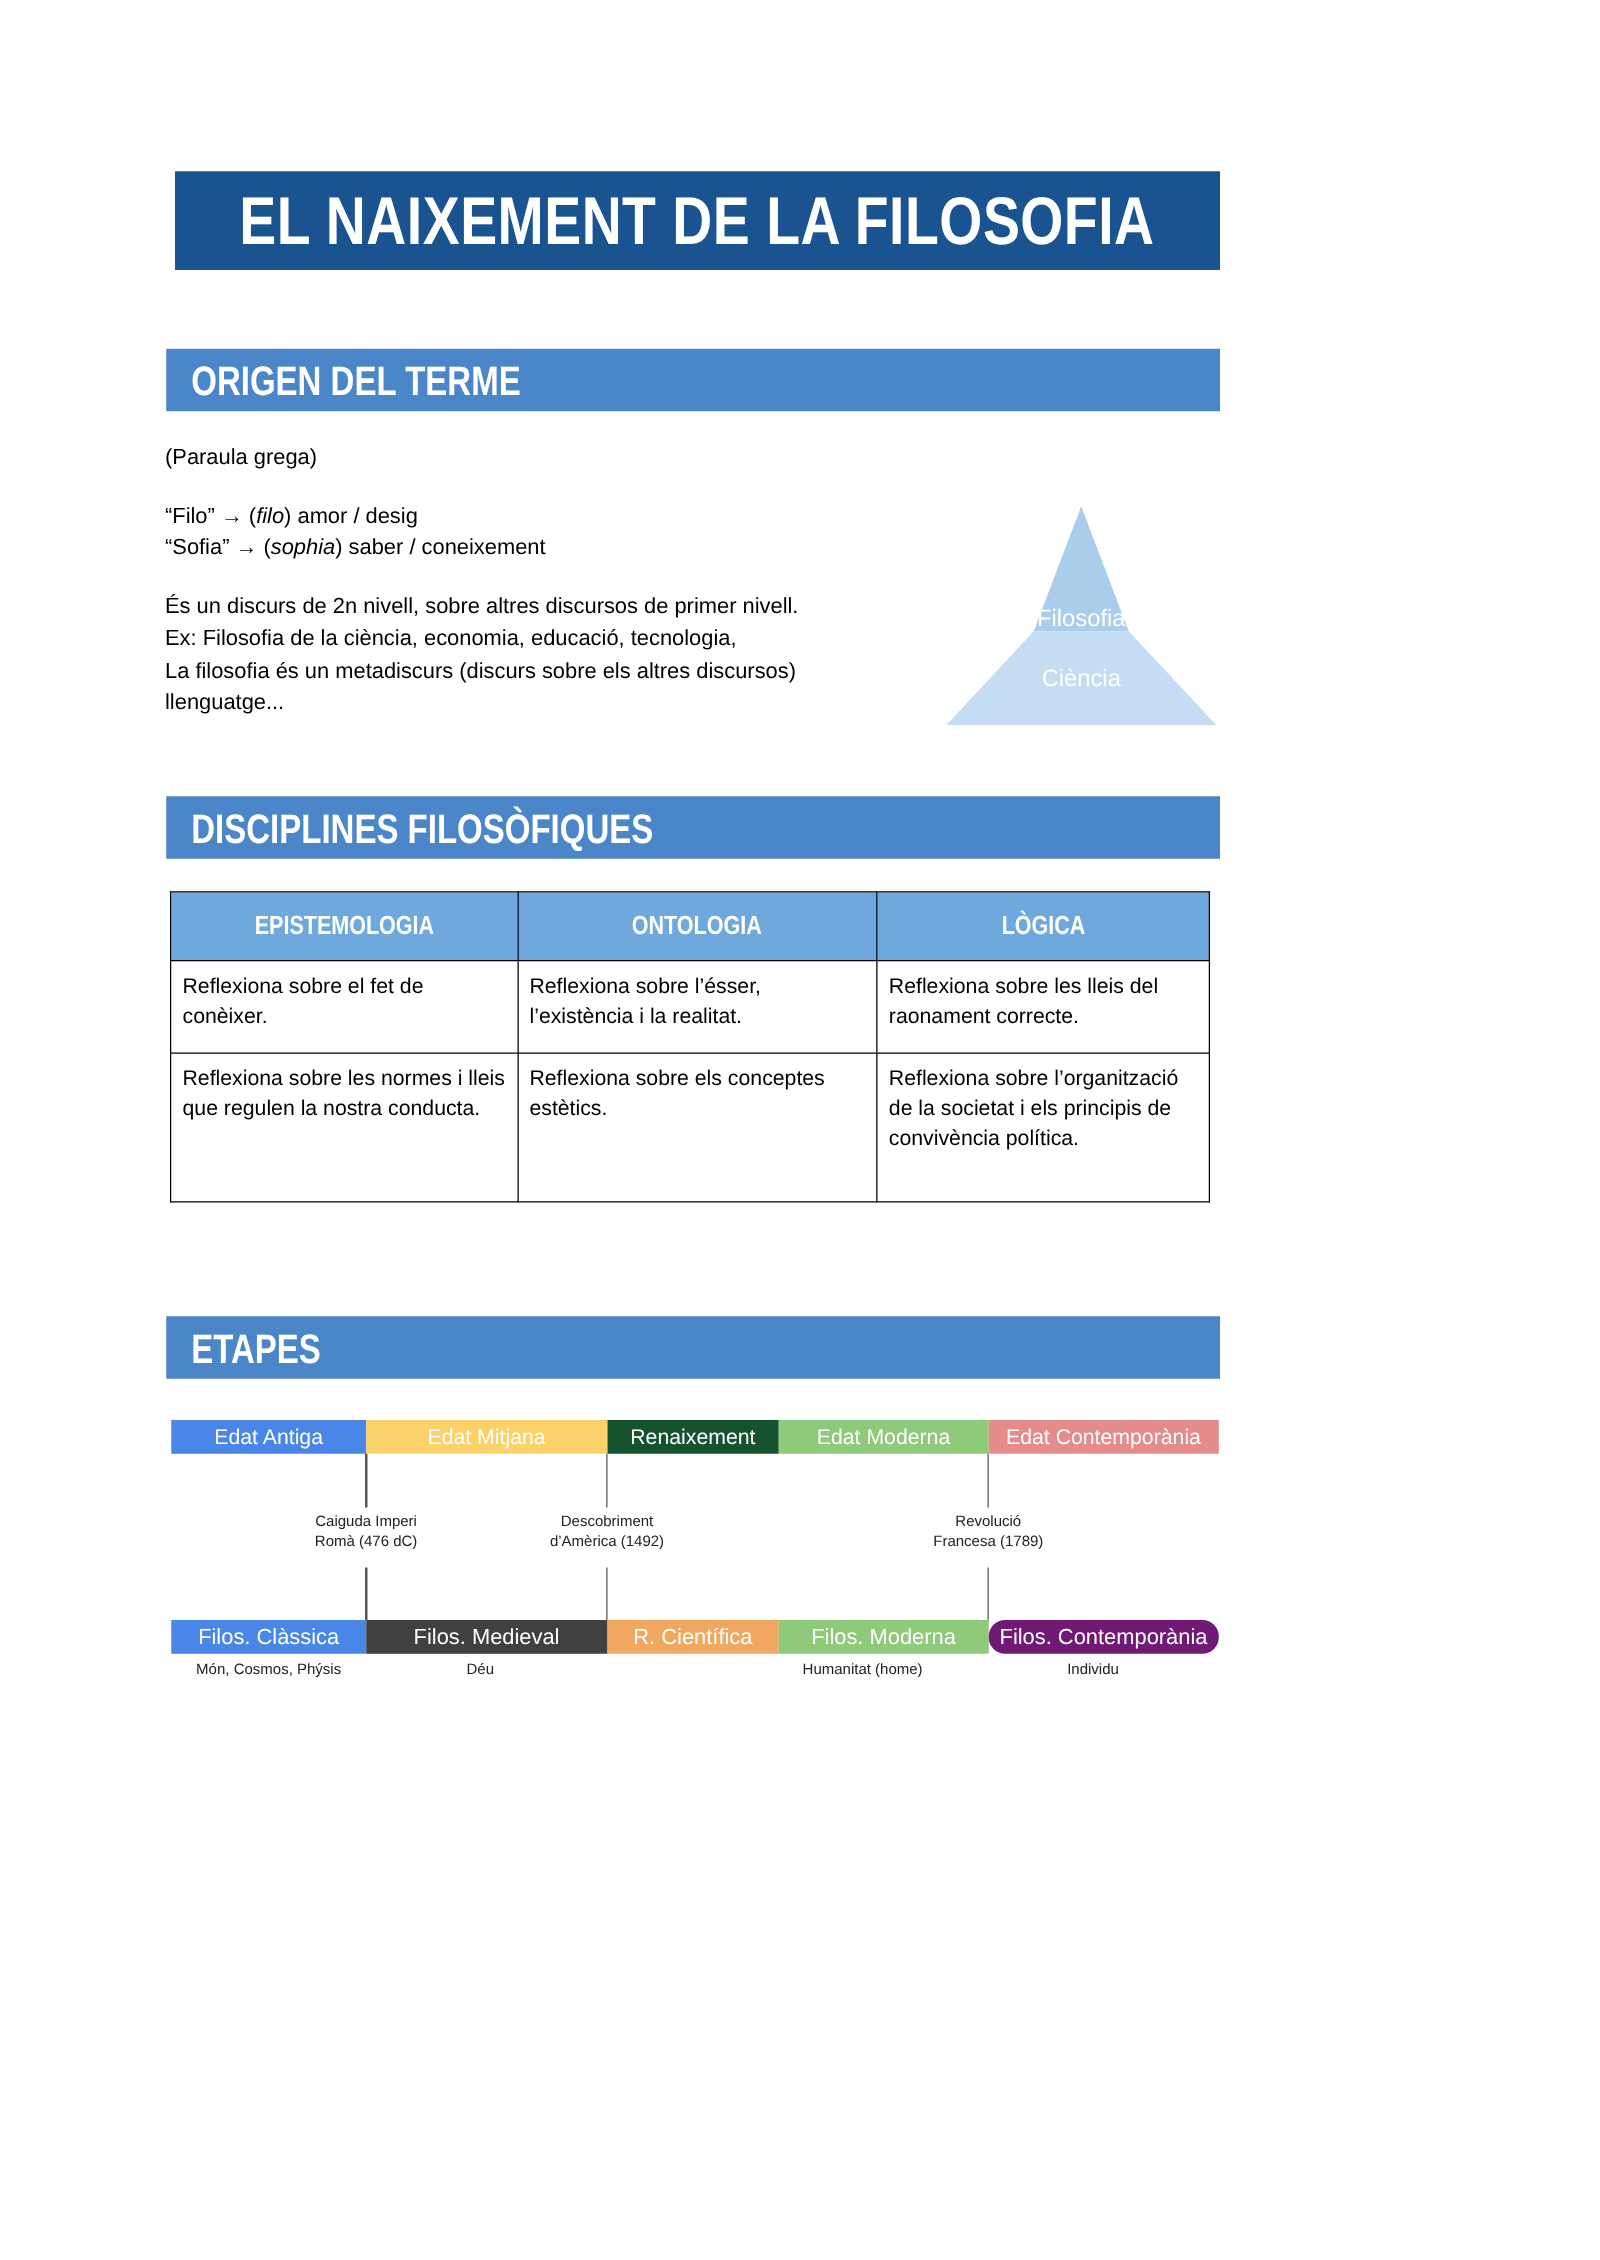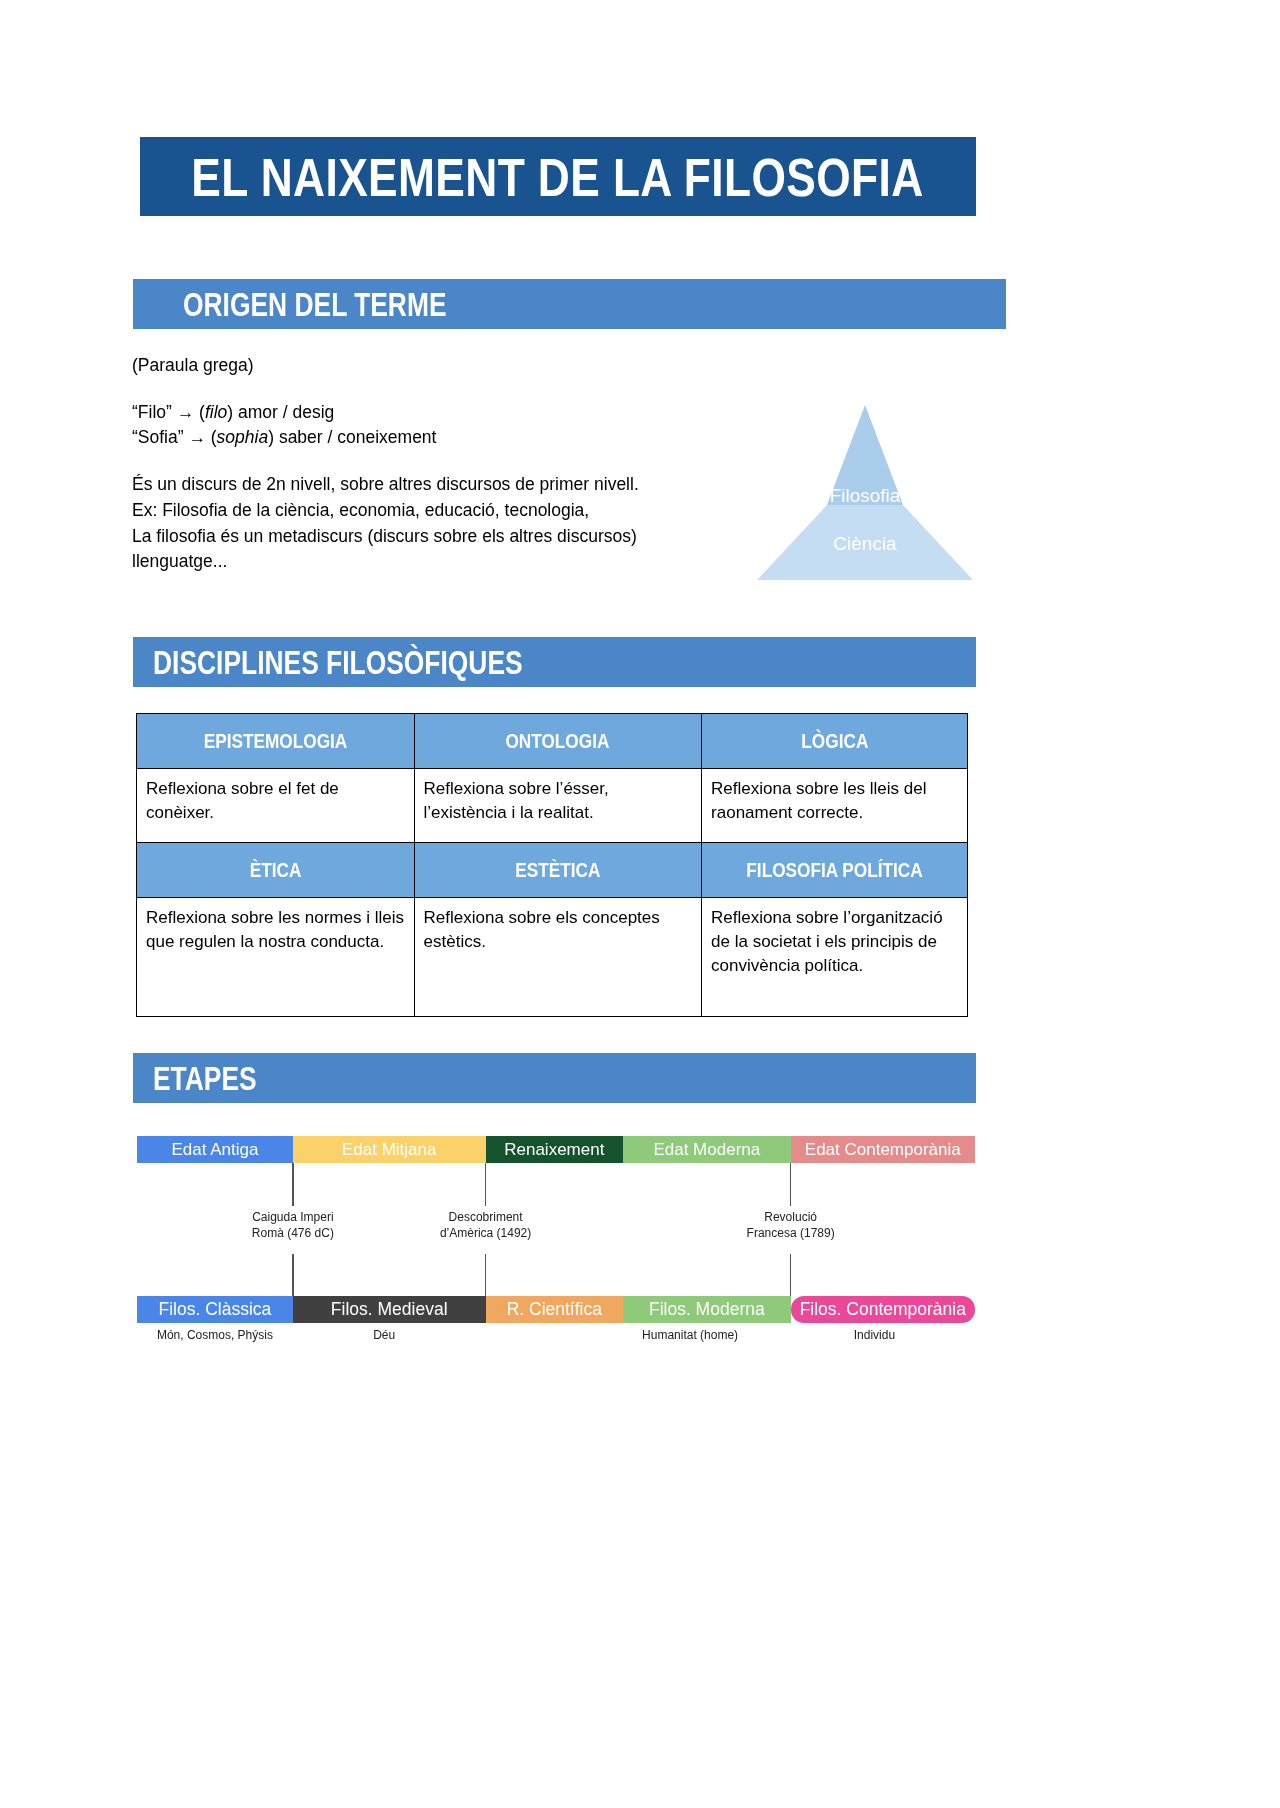--- a/index.html
+++ b/index.html
@@ -58,21 +58,21 @@
     color: #ffffff;
     font-family: "Liberation Sans Narrow", "Liberation Sans", sans-serif;
     font-weight: bold;
     font-size: 33px;
     margin-left: 20px;
     transform: scaleX(0.80);
     transform-origin: left center;
     white-space: nowrap;
     line-height: 1;
   }
-  #bar-origen { top: 279px; padding-left: 30px; }
+  #bar-origen { top: 279px; }
   #bar-disciplines { top: 637px; }
   #bar-etapes { top: 1053px; }
 
   
   .origin-body {
     position: absolute;
     left: 132px;
     top: 353px;
     width: 640px;
     font-size: 17.5px;
@@ -242,25 +242,20 @@
       <tr>
         <td class="head"><span>EPISTEMOLOGIA</span></td>
         <td class="head"><span>ONTOLOGIA</span></td>
         <td class="head"><span>LÒGICA</span></td>
       </tr>
       <tr class="row-short">
         <td class="body">Reflexiona sobre el fet de conèixer.</td>
         <td class="body">Reflexiona sobre l’ésser, l’existència i la realitat.</td>
         <td class="body">Reflexiona sobre les lleis del raonament correcte.</td>
       </tr>
-      <tr>
-        <td class="head"><span>ÈTICA</span></td>
-        <td class="head"><span>ESTÈTICA</span></td>
-        <td class="head"><span>FILOSOFIA POLÍTICA</span></td>
-      </tr>
       <tr class="row-tall">
         <td class="body">Reflexiona sobre les normes i lleis que regulen la nostra conducta.</td>
         <td class="body">Reflexiona sobre els conceptes estètics.</td>
         <td class="body">Reflexiona sobre l’organització de la societat i els principis de convivència política.</td>
       </tr>
     </tbody>
   </table>
 
   <div class="section-bar" id="bar-etapes">
     <div class="section-text">ETAPES</div>
@@ -310,21 +305,21 @@
         </div>
         <div class="tl-seg" style="width: 23%; background: #404040;">
           <span>Filos. Medieval</span>
         </div>
         <div class="tl-seg" style="width: 16.4%; background: rgb(240, 168, 96);">
           <span>R. Científica</span>
         </div>
         <div class="tl-seg" style="width: 20%; background: rgb(143, 201, 122);">
           <span>Filos. Moderna</span>
         </div>
-        <div class="tl-seg" style="width: 22%; background: #ec4899; border-radius: 13px;">
+        <div class="tl-seg" style="width: 22%; background: #701a75; border-radius: 13px;">
           <span>Filos. Contemporània</span>
         </div>
       </div>
     <div id="tl-foots">
         <div class="tl-foot" style="left: 9.3%;">Món, Cosmos, Phýsis</div>
         <div class="tl-foot" style="left: 29.5%;">Déu</div>
         <div class="tl-foot" style="left: 66%;">Humanitat (home)</div>
         <div class="tl-foot" style="left: 88%;">Individu</div>
       </div>
   </div>

